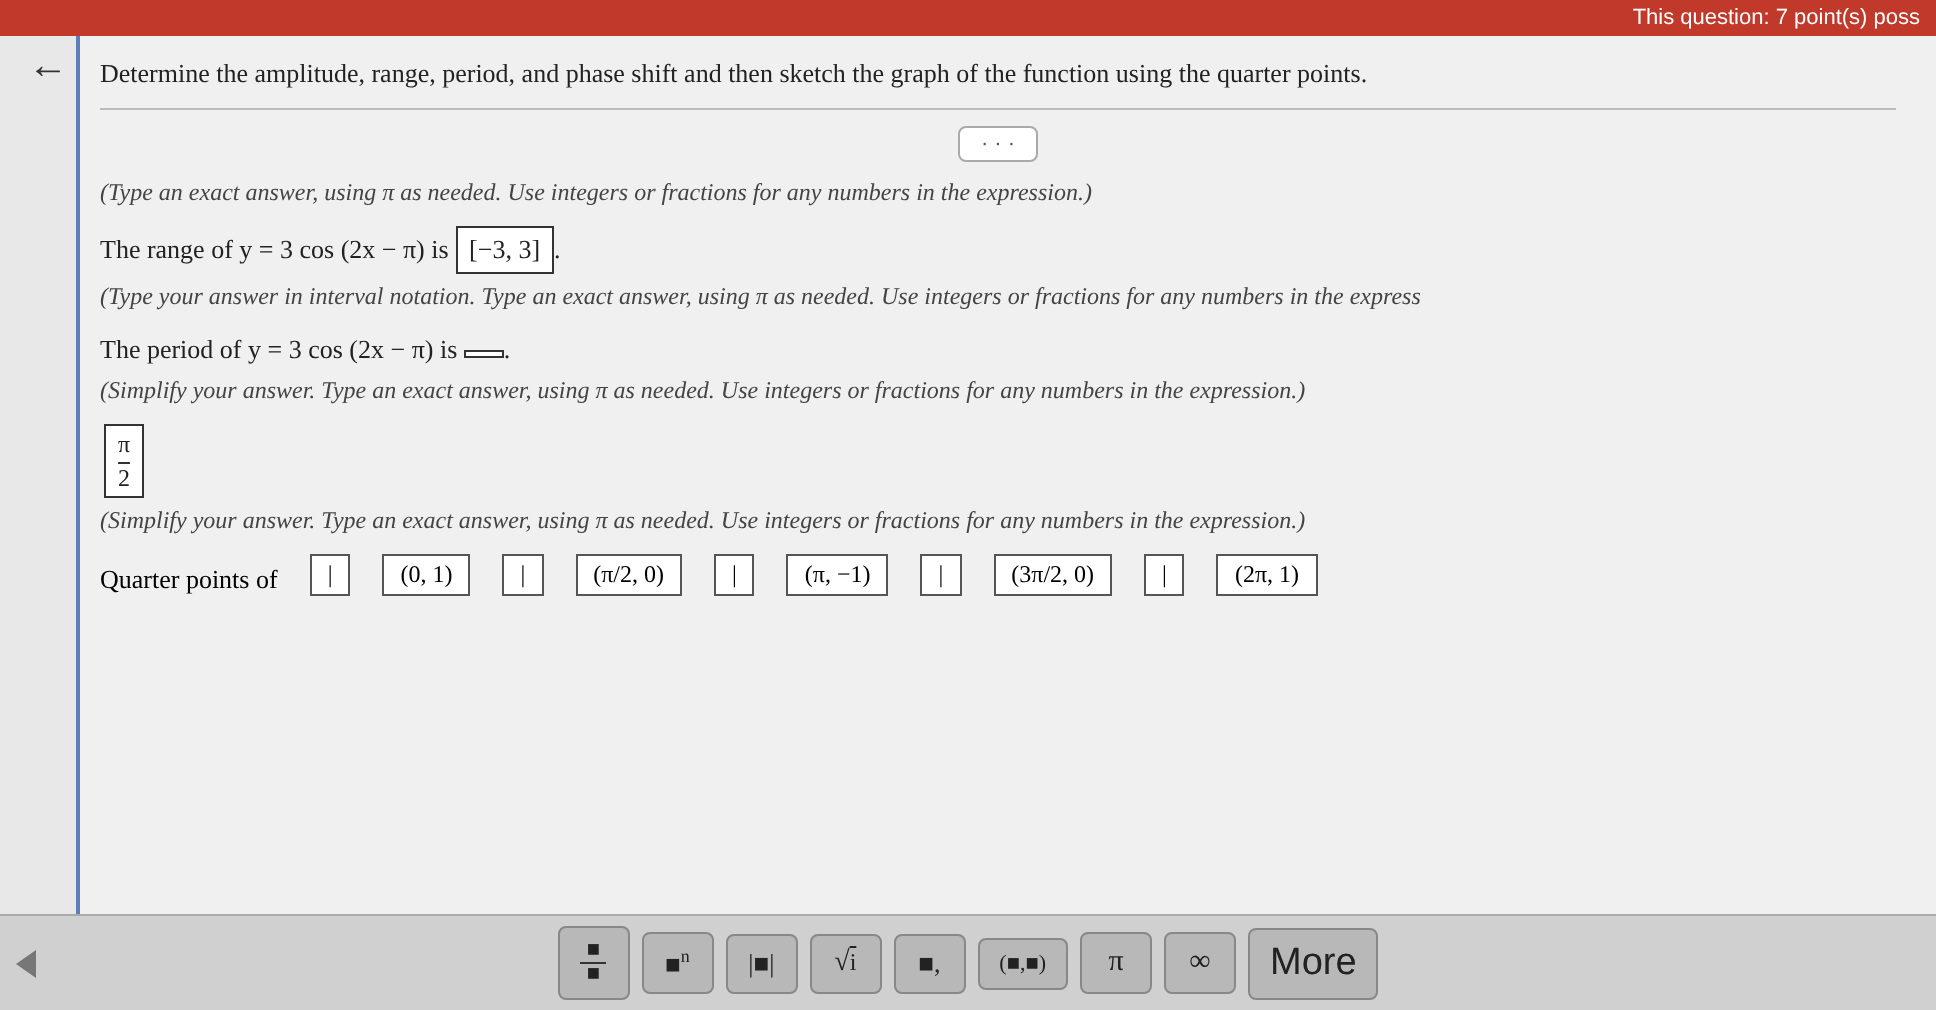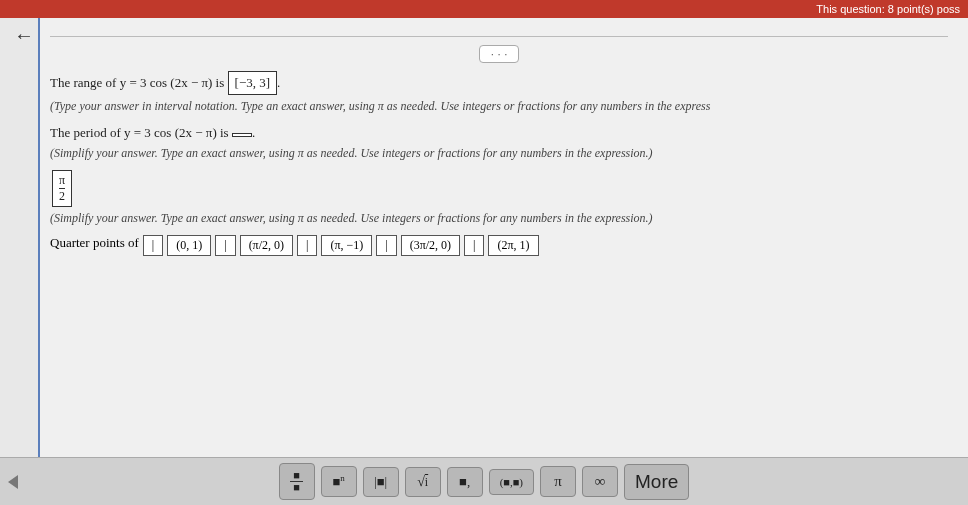--- a/index.html
+++ b/index.html
@@ -132,22 +132,22 @@
       line-height: 1.2;
       font-size: 12px;
     }
     .fraction-box .frac-den {
       line-height: 1.2;
       font-size: 12px;
     }
 
     .quarter-points-row {
       display: flex;
-      align-items: flex-start;
-      gap: 4px;
+      align-items: flex-end;
+      gap: 16px;
       font-size: 13px;
       margin-top: 6px;
       overflow-x: auto;
     }
 
     .qp-box {
       border: 1px solid #555;
       padding: 2px 8px;
       background: #fff;
       font-size: 12px;
@@ -214,41 +214,43 @@
       left: 38px;
       width: 4px;
       height: calc(100% - 66px);
       background: #5b7fbc;
     }
   </style>
 </head>
 <body>
 
 <div class="top-bar">
-  <span class="top-bar-text">This question: 8 point(s) poss</span>
+  <span class="top-bar-text">This question: 7 point(s) poss</span>
 </div>
 
 <div class="back-arrow">
   <span>←</span>
 </div>
 
 <div class="blue-left-bar"></div>
 
 <div class="main-content">
 
   <div class="answer-block">
+    <div class="answer-line question-header">Determine the amplitude, range, period, and phase shift and then sketch the graph of the function using the quarter points.</div>
   </div>
 
   <hr class="divider">
 
   <div class="expand-btn">
     <button class="expand-btn-inner">· · ·</button>
   </div>
 
   <div class="answer-block">
+    <div class="hint-line">(Type an exact answer, using π as needed. Use integers or fractions for any numbers in the expression.)</div>
   </div>
 
   <div class="answer-block">
     <div class="answer-line">
       <span>The range of y = 3 cos (2x − π) is</span>
       <span class="boxed-answer">[−3, 3]</span>.
     </div>
     <div class="hint-line">(Type your answer in interval notation. Type an exact answer, using π as needed. Use integers or fractions for any numbers in the express</div>
   </div>
 

